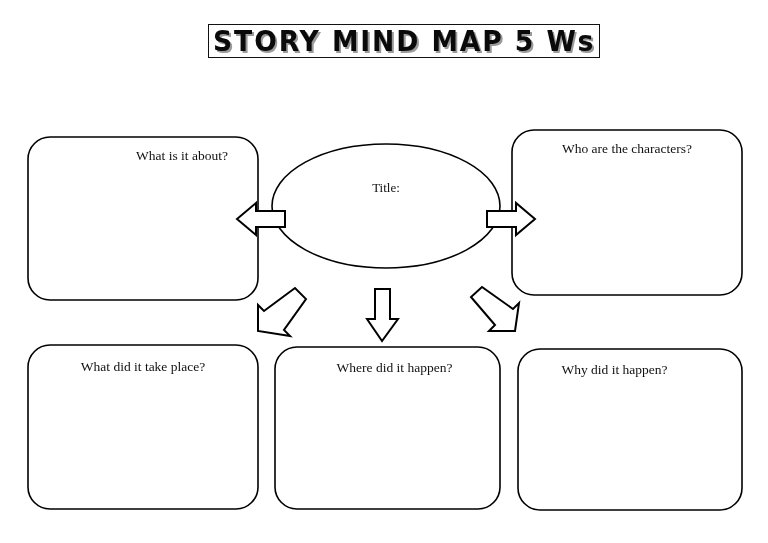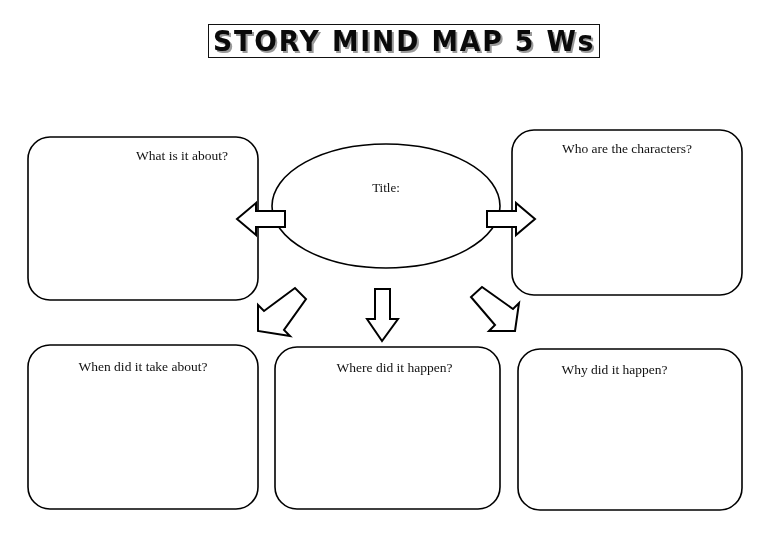--- a/index.html
+++ b/index.html
@@ -113,17 +113,17 @@
 
     <polygon class="arrow-outline" points="382,341 367,319 375,319 375,289 390,289 390,319 398,319"></polygon>
 
     <polygon class="arrow-outline" points="515,331 489,331 495,325 471,297 482,287 513,309 519,303"></polygon>
 
   </svg>
 
   <div class="label lbl-what">What is it about?</div>
   <div class="label lbl-who">Who are the characters?</div>
   <div class="label lbl-title">Title:</div>
-  <div class="label lbl-when">When did it take about?</div>
+  <div class="label lbl-when">What did it take place?</div>
   <div class="label lbl-where">Where did it happen?</div>
   <div class="label lbl-why">Why did it happen?</div>
 
 </div>
 
 </body></html>

